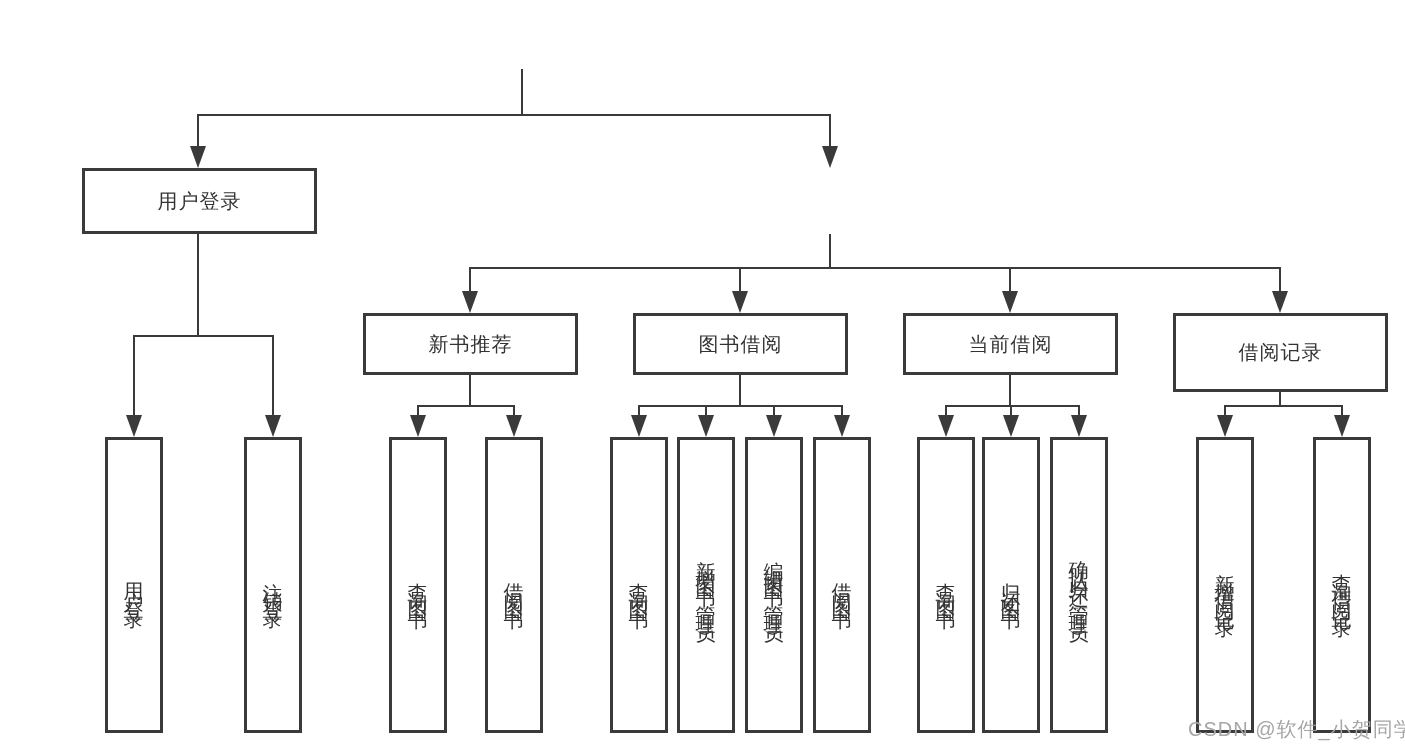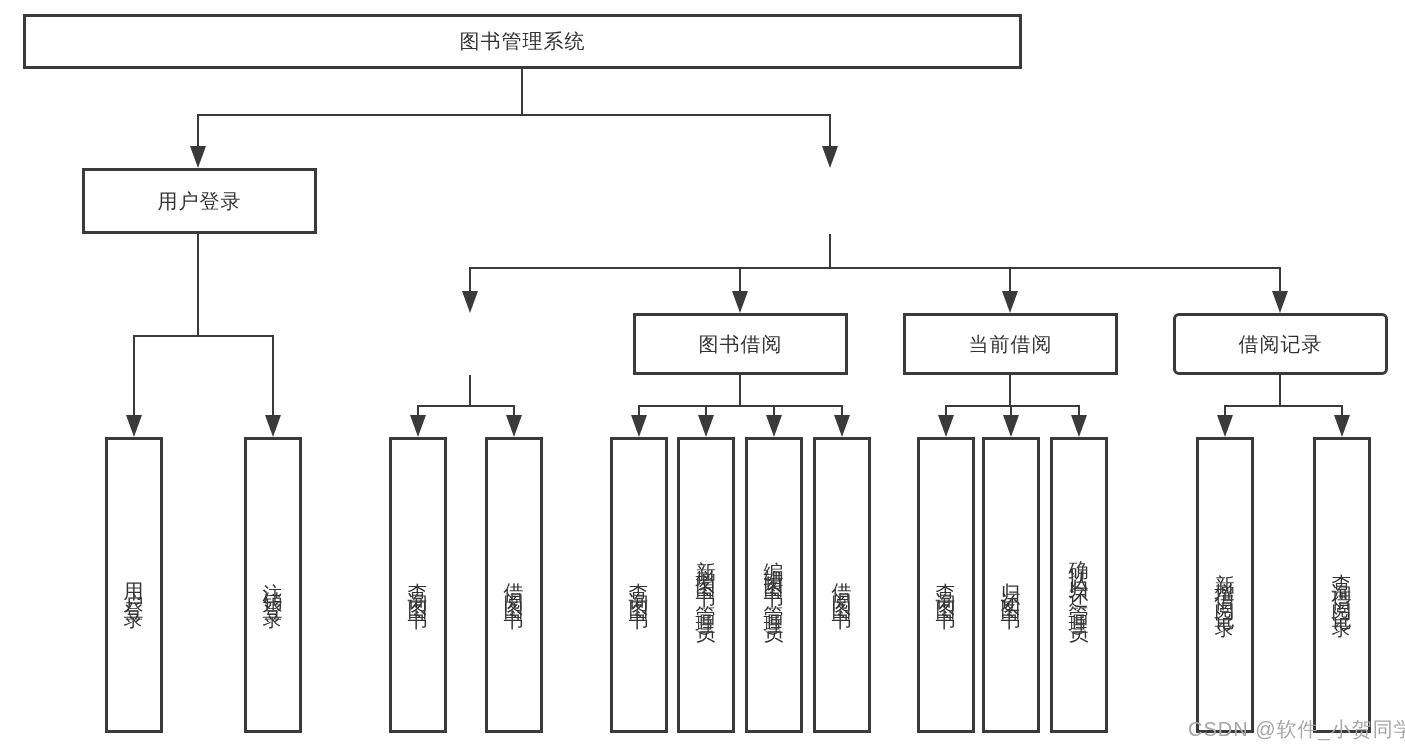--- a/index.html
+++ b/index.html
@@ -127,27 +127,27 @@
   <i class="arr" style="left:1003px;top:415px;"></i>
   <i class="arr" style="left:1071px;top:415px;"></i>
 
   <i class="vl" style="left:1279px;top:375px;height:32px;"></i>
   <i class="hl" style="left:1224px;top:405px;width:119px;"></i>
   <i class="vl" style="left:1224px;top:405px;height:20px;"></i>
   <i class="vl" style="left:1341px;top:405px;height:20px;"></i>
   <i class="arr" style="left:1217px;top:415px;"></i>
   <i class="arr" style="left:1334px;top:415px;"></i>
 
-  <div class="node" style="left:23px;top:14px;width:999px;height:55px;">图书管理系统</div>
 
   <div class="node" style="left:82px;top:168px;width:235px;height:66px;">用户登录</div>
 
+  <div class="node" style="left:363px;top:313px;width:215px;height:62px;">新书推荐</div>
   <div class="node" style="left:633px;top:313px;width:215px;height:62px;">图书借阅</div>
   <div class="node" style="left:903px;top:313px;width:215px;height:62px;">当前借阅</div>
-  <div class="node" style="left:1173px;top:313px;width:215px;height:62px;border-radius:6px;">借阅记录</div>
+  <div class="node" style="left:1173px;top:313px;width:215px;height:79px;">借阅记录</div>
 
   <div class="leaf" style="left:105px;">用户登录</div>
   <div class="leaf" style="left:244px;">注销登录</div>
 
   <div class="leaf" style="left:389px;">查询图书</div>
   <div class="leaf" style="left:485px;">借阅图书</div>
 
   <div class="leaf" style="left:610px;">查询图书</div>
   <div class="leaf" style="left:677px;">新增图书（管理员）</div>
   <div class="leaf" style="left:745px;">编辑图书（管理员）</div>

